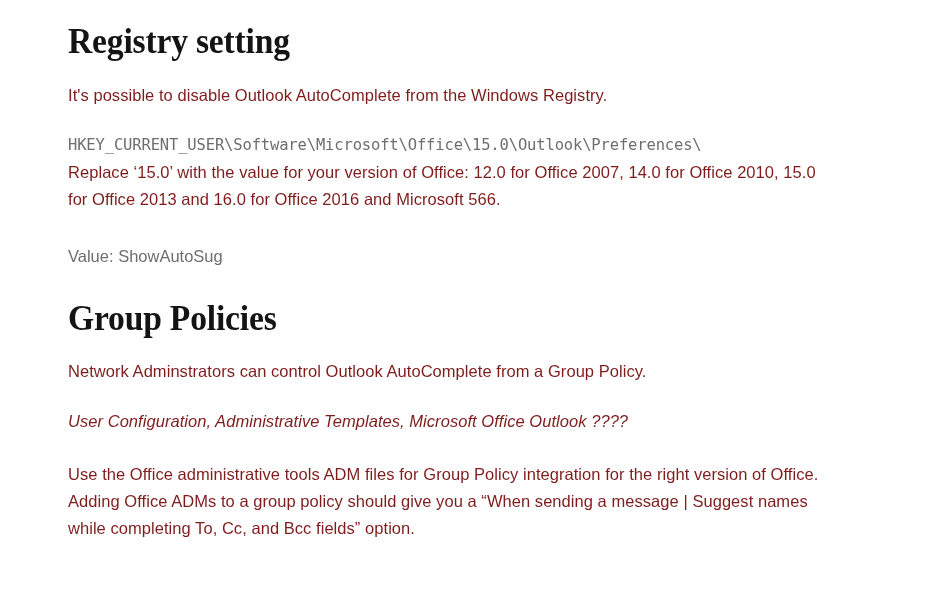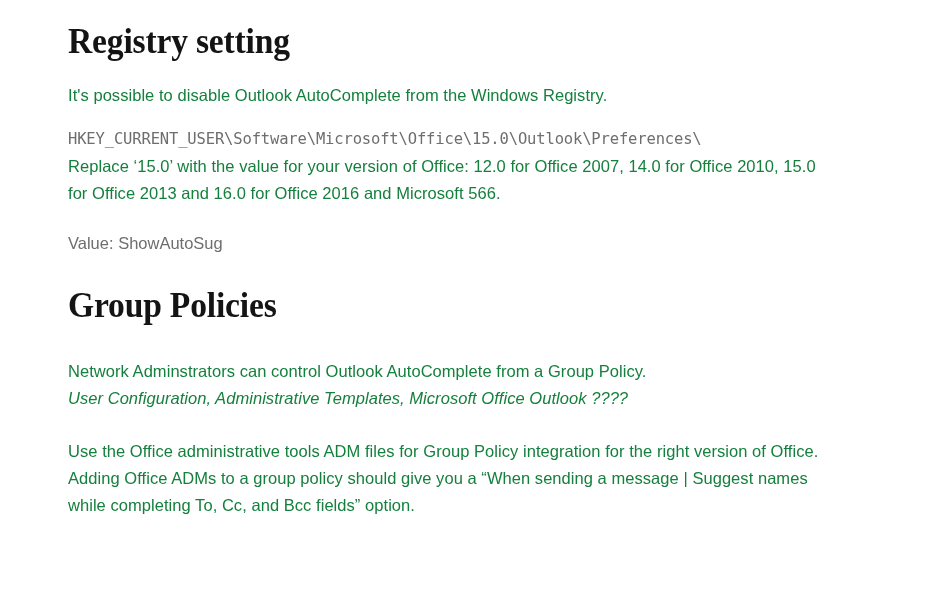--- a/index.html
+++ b/index.html
@@ -43,21 +43,21 @@
   }
 
   .heading-grouppolicies {
     padding-top: 0;
   }
 
   
   .para {
     font-size: 16.5px;
     line-height: 27px;
-    color: #15803d;
+    color: #7f1d1d;
     margin: 0;
     font-weight: 400;
     letter-spacing: 0.05px;
   }
 
   .para.italic {
     font-style: italic;
   }
 
   
@@ -77,25 +77,25 @@
     line-height: 26.5px;
     color: #6e6e6e;
     margin: 0;
   }
   .tight-block > span {
     display: block;
   }
 
   
   .gap-intro     { margin-top: 21px; }
-  .gap-keyblock  { margin-top: 17px; }
-  .gap-values    { margin-top: 23px; }
+  .gap-keyblock  { margin-top: 23px; }
+  .gap-values    { margin-top: 30px; }
   .gap-h2        { margin-top: 29px; }
-  .gap-p         { margin-top: 33px; }
-  .gap-ital      { }
+  .gap-p         { margin-top: 20px; }
+  .gap-ital      { margin-top: 23px; }
   .gap-last      { margin-top: 26px; }
 
   .nowrap-pre { white-space: pre-wrap; }
 </style>
 </head>
 <body>
 
 <main class="article">
 
   <section>

